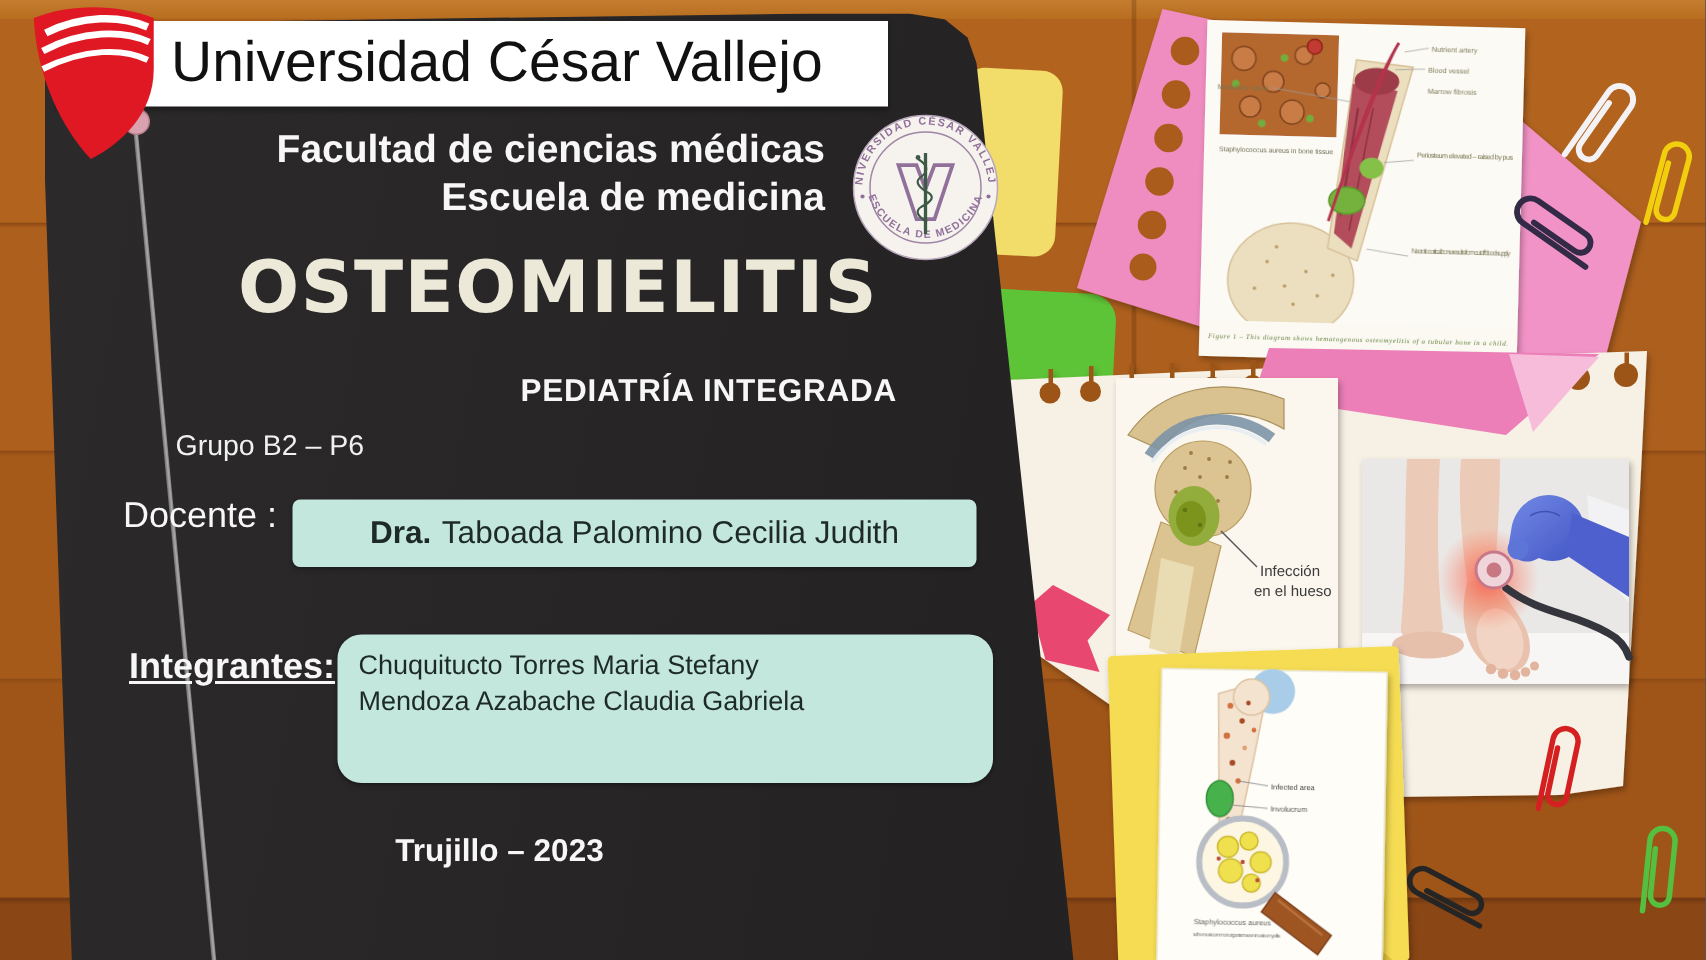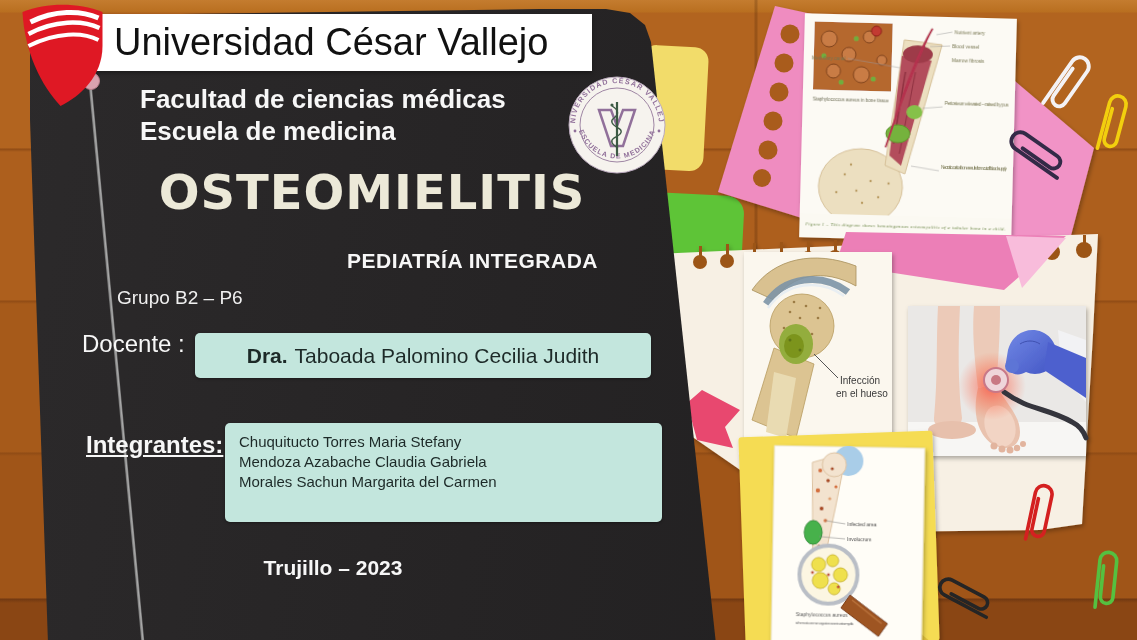--- a/index.html
+++ b/index.html
@@ -27,34 +27,34 @@
     background:linear-gradient(90deg,#6e6e6e,#ababab 60%,#7a7a7a);}
   .pin{position:absolute;left:82px;top:72px;width:16px;height:16px;border-radius:50%;
     background:#d9a2ae;border:1px solid #b9808c;z-index:3;}
   .banner{position:absolute;left:38px;top:14px;width:554px;height:57px;background:#ffffff;z-index:4;
     box-shadow:0 2px 4px rgba(0,0,0,.35);}
   .banner .uni{display:block;padding-left:76px;line-height:57px;font-size:38px;color:#111;
     font-family:"Liberation Sans",sans-serif;white-space:nowrap;}
   .logo{position:absolute;left:14px;top:2px;z-index:5;}
   .seal{position:absolute;left:566px;top:74px;z-index:5;}
   .txt{position:absolute;color:#f7f7f7;z-index:4;}
-  .faculty{left:140px;top:84px;width:410px;text-align:left;font-size:26px;font-weight:bold;line-height:1.22;}
+  .faculty{left:140px;top:84px;width:410px;text-align:right;font-size:26px;font-weight:bold;line-height:1.22;}
   .title{left:117px;top:164px;width:510px;text-align:center;font-family:"DejaVu Sans",sans-serif;
     font-size:48px;font-weight:bold;letter-spacing:1px;color:#ece9d8;}
   .course{left:128px;top:249px;width:470px;text-align:right;font-size:21px;font-weight:bold;letter-spacing:.5px;}
   .group{left:117px;top:287px;width:470px;text-align:left;font-size:19px;font-weight:400;color:#f0f0f0;}
   .docente-label{left:82px;top:329px;width:108px;font-size:24px;font-weight:normal;line-height:1.25;}
   .mintbox{position:absolute;background:#c3e6dd;border-radius:5px;color:#1d2a28;z-index:4;
     box-shadow:0 1px 3px rgba(0,0,0,.35);}
   .dra-box{left:195px;top:333px;width:456px;height:45px;display:flex;align-items:center;justify-content:center;
     font-size:21px;}
   .dra-box .b{font-weight:bold;margin-right:7px;}
   .int-label{left:86px;top:431px;font-size:24px;font-weight:bold;text-decoration:underline;}
   .int-box{left:225px;top:423px;width:437px;height:99px;box-sizing:border-box;padding:9px 14px;
-    font-size:15px;line-height:1.33;}
+    font-size:18px;line-height:1.33;border-radius:16px;}
   .footer{left:233px;top:556px;width:200px;text-align:center;font-size:21px;font-weight:bold;}
 </style>
 </head>
 <body>
 
 <div class="stage">
 
   <svg class="collage" viewBox="0 0 1137 640">
     <defs>
       <filter id="ds" x="-20%" y="-20%" width="140%" height="140%">
@@ -328,17 +328,16 @@
   <div class="txt docente-label">Docente :</div>
   <div class="mintbox dra-box">
     <span class="b">Dra.</span>
     <span>Taboada Palomino Cecilia Judith</span>
   </div>
 
   <div class="txt int-label">Integrantes:</div>
   <div class="mintbox int-box">
     <div>Chuquitucto Torres Maria Stefany</div>
     <div>Mendoza Azabache Claudia Gabriela</div>
-    <div>Morales Sachun Margarita del Carmen</div>
   </div>
 
   <div class="txt footer">Trujillo – 2023</div>
 </div>
 
 </body></html>

